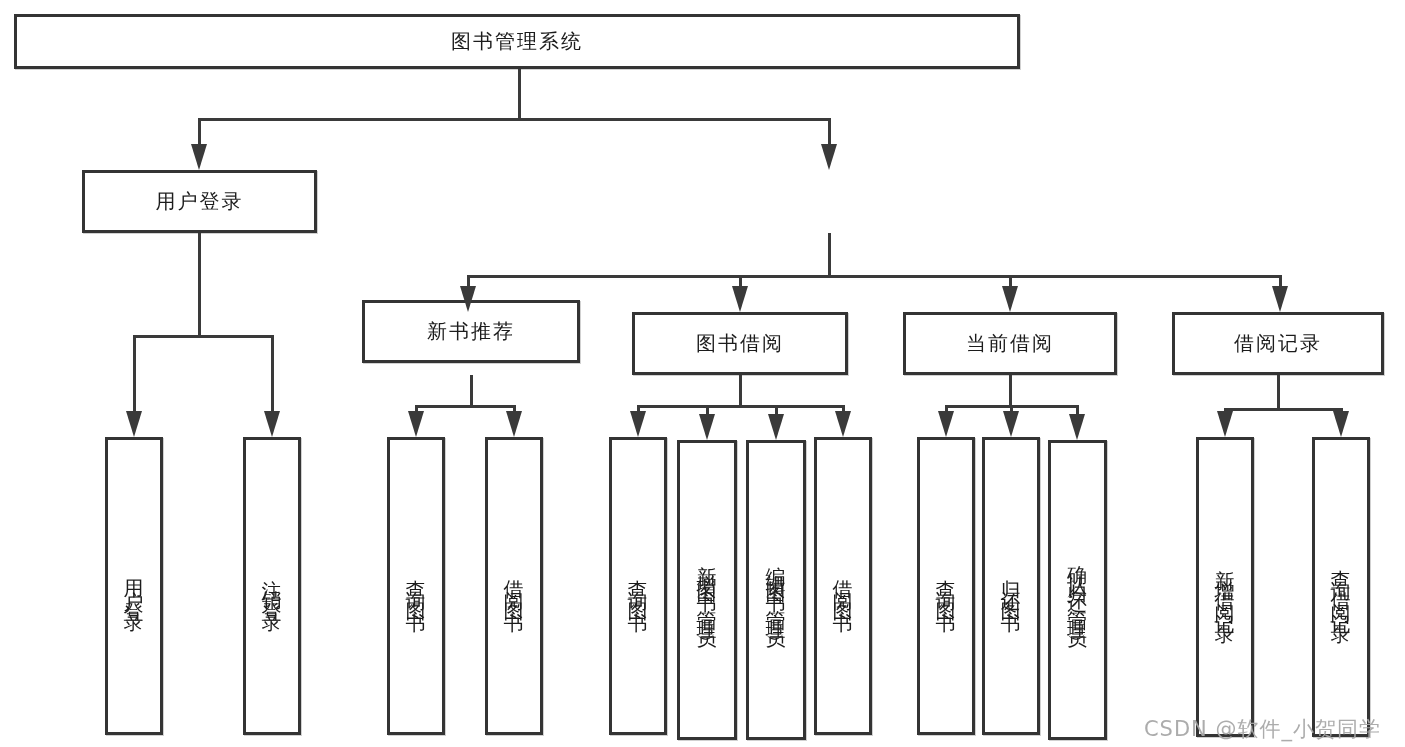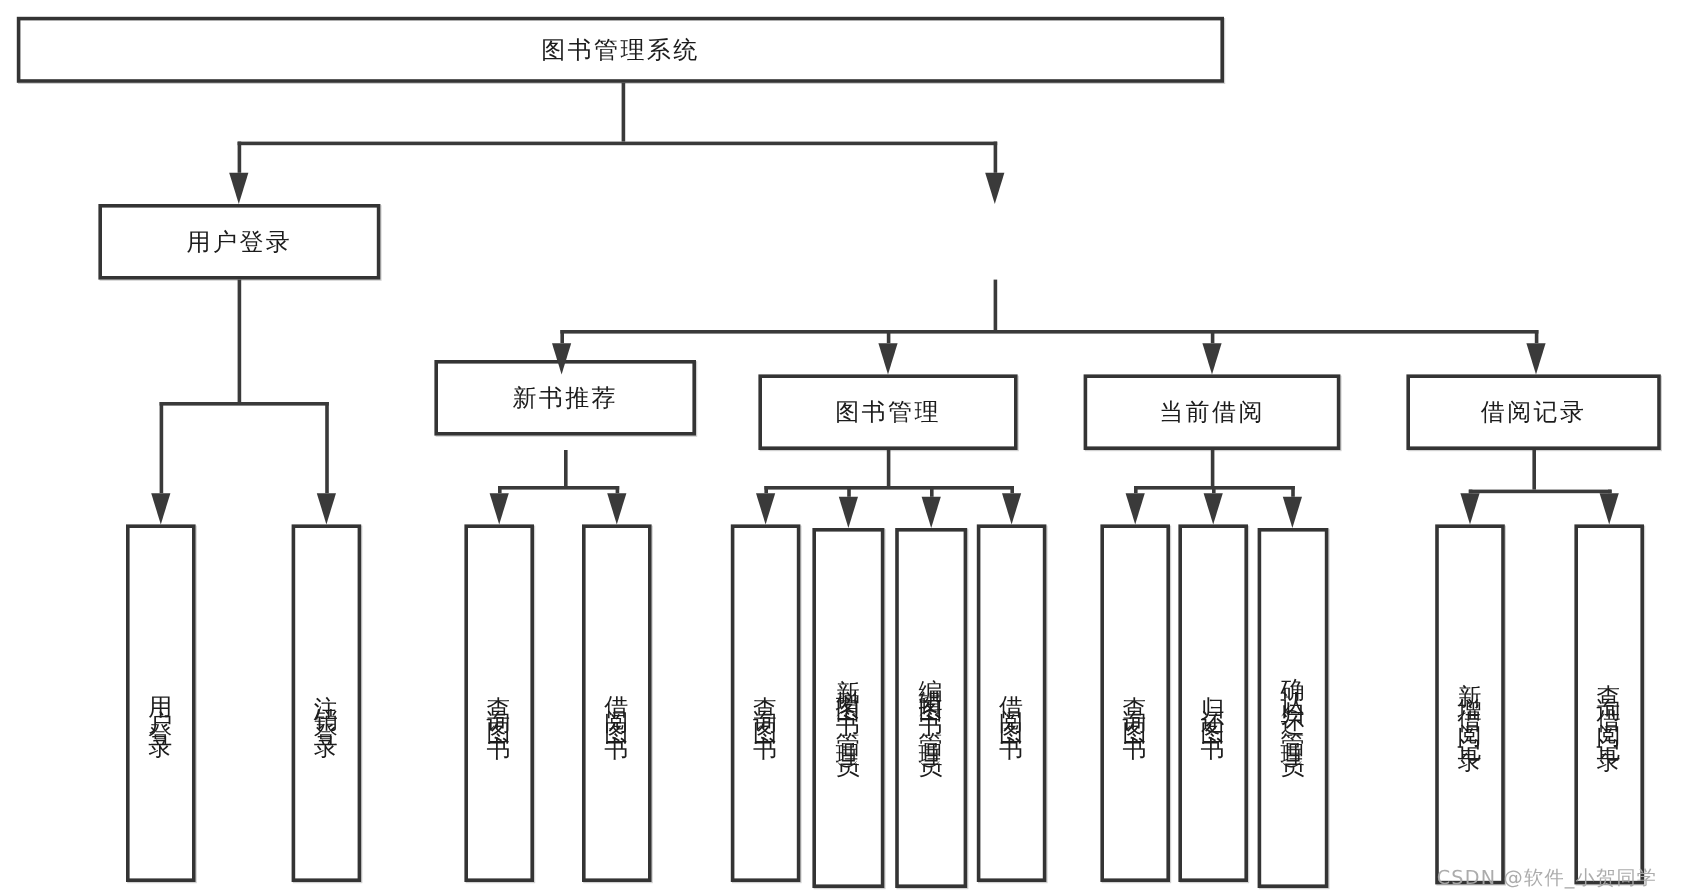--- a/index.html
+++ b/index.html
@@ -39,21 +39,21 @@
   .line{position:absolute;background:#3a3a3a;}
   .arrowhead{
     position:absolute;width:0;height:0;
     border-left:8px solid transparent;
     border-right:8px solid transparent;
     border-top:26px solid #3a3a3a;
   }
   .watermark{
     position:absolute;
     right:9px;bottom:4px;
-    font-size:16px;
+    font-size:21px;
     color:rgba(168,168,168,0.95);
     letter-spacing:1px;
     z-index:10;
   }
 </style>
 </head>
 <body>
 
 <div id="canvas">
 
@@ -62,21 +62,21 @@
   </div>
 
   <div class="box" style="left:82px;top:170px;width:235px;height:63px;">
     <span>用户登录</span>
   </div>
 
   <div class="box" style="left:362px;top:300px;width:218px;height:63px;">
     <span>新书推荐</span>
   </div>
   <div class="box" style="left:632px;top:312px;width:216px;height:63px;">
-    <span>图书管理</span>
+    <span>图书借阅</span>
   </div>
   <div class="box" style="left:903px;top:312px;width:214px;height:63px;">
     <span>当前借阅</span>
   </div>
   <div class="box" style="left:1172px;top:312px;width:212px;height:63px;">
     <span>借阅记录</span>
   </div>
 
   <div class="vbox" style="left:105px;top:437px;width:58px;height:298px;">
     <span class="vlabel">用户登录</span>

